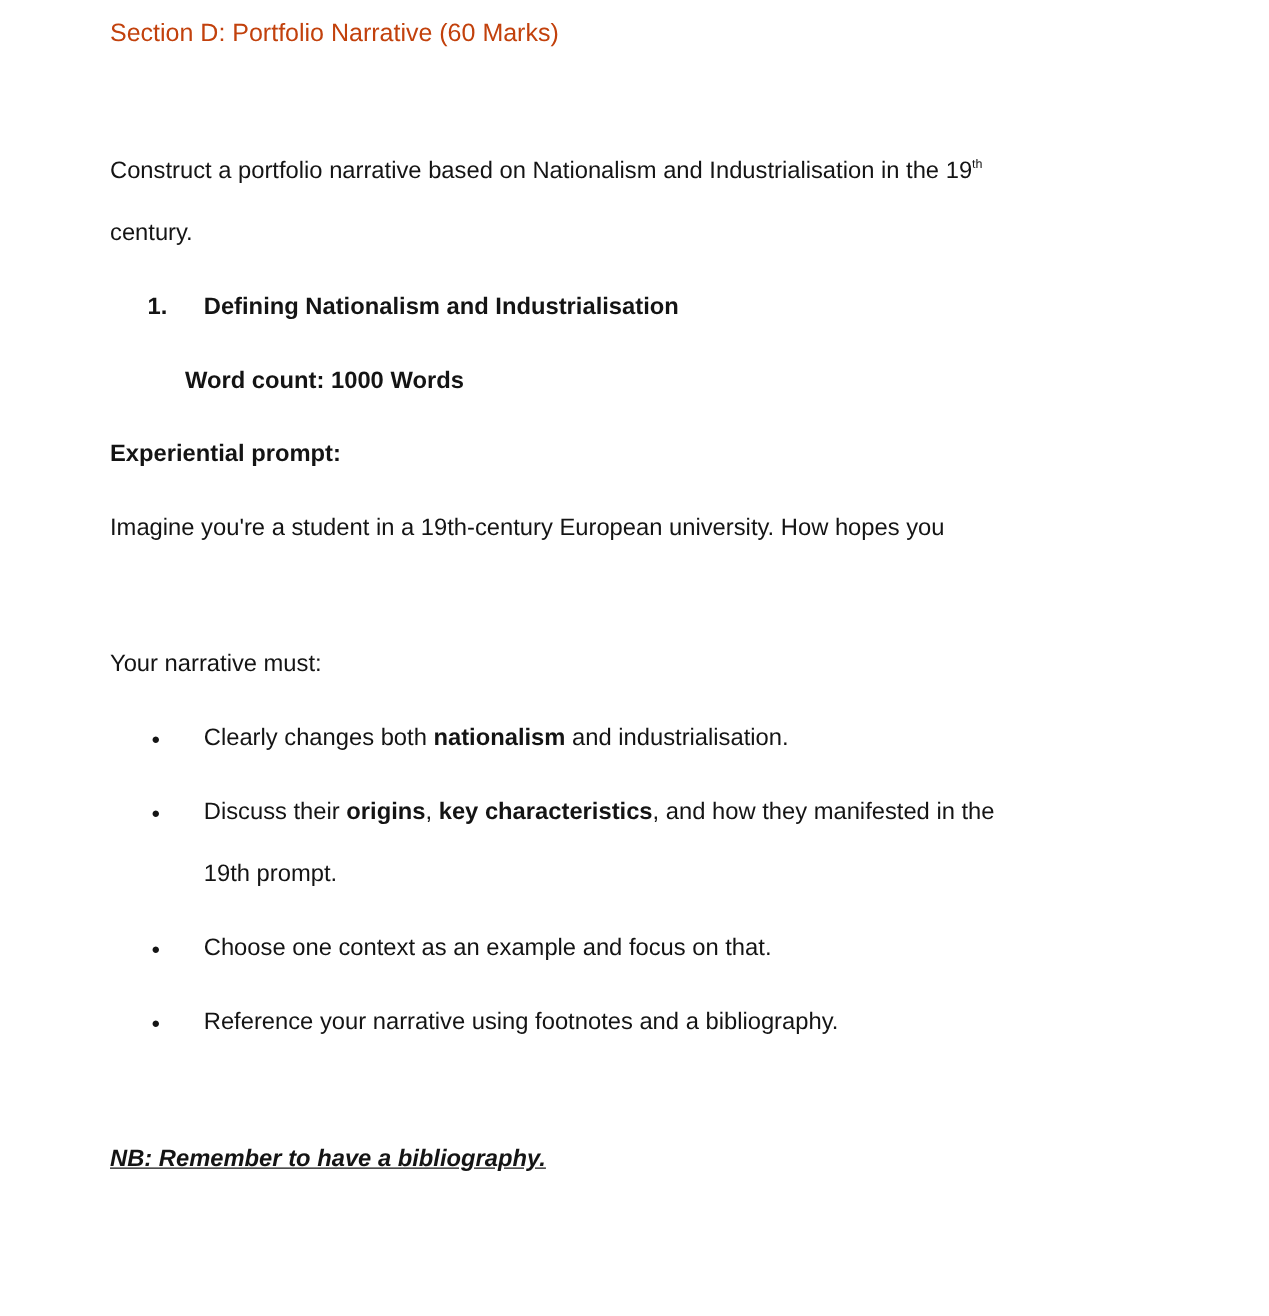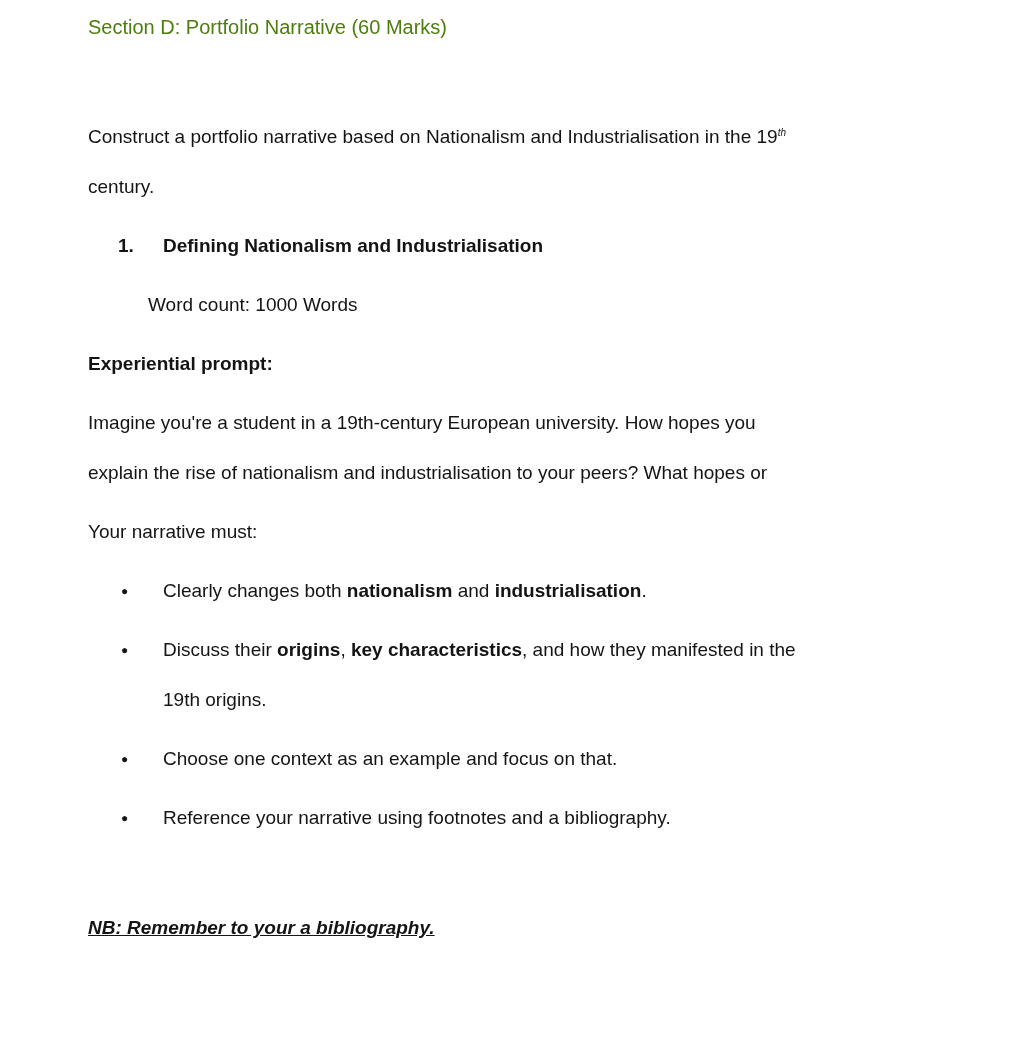--- a/index.html
+++ b/index.html
@@ -69,60 +69,59 @@
   .bullet-row .bullet-text {
     flex: 1 1 auto;
   }
   .note {
     margin-top: 60px;
   }
   sup {
     font-size: 10px;
     vertical-align: super;
     line-height: 0;
-    font-style: italic;
   }
 </style>
 </head>
 <body>
 
 <div class="doc">
 
-  <h2 class="heading" style="color: #4d7c0f;">Section D: Portfolio Narrative (60 Marks)</h2>
+  <h2 class="heading" style="color: #c2410c;">Section D: Portfolio Narrative (60 Marks)</h2>
 
   <p class="para intro"><span>Construct a portfolio narrative based on Nationalism and Industrialisation in the 19</span><sup>th</sup><br><span>century.</span></p>
 
   <div class="numbered-item">
     <span class="num">1.</span>
     <span class="item-title">Defining Nationalism and Industrialisation</span>
   </div>
 
-  <p class="para indent-1"><span style="font-weight: 400;">Word count: 1000 Words</span></p>
+  <p class="para indent-1"><span style="font-weight: 700;">Word count: 1000 Words</span></p>
 
 
   <p class="para"><span style="font-weight: 700; margin-top: 12px;">Experiential prompt:</span></p>
 
-  <p class="para"><span>Imagine you're a student in a 19th-century European university. How hopes you</span><br><span>explain the rise of nationalism and industrialisation to your peers? What hopes or</span><br></p>
+  <p class="para"><span>Imagine you're a student in a 19th-century European university. How hopes you</span><br><br></p>
 
   <p class="para"><span style="">Your narrative must:</span></p>
 
   <div>
     <div class="bullet-row">
       <span class="marker">●</span>
-      <span class="bullet-text"><span>Clearly changes both </span><span style="font-weight: 700;">nationalism</span><span> and </span><span style="font-weight: 700;">industrialisation</span><span>.</span></span>
+      <span class="bullet-text"><span>Clearly changes both </span><span style="font-weight: 700;">nationalism</span><span> and </span><span style="font-weight: 400;">industrialisation</span><span>.</span></span>
     </div>
     <div class="bullet-row">
       <span class="marker">●</span>
-      <span class="bullet-text"><span>Discuss their </span><span style="font-weight: 700;">origins</span><span>, </span><span style="font-weight: 700; text-align: center;">key characteristics</span><span>, and how they manifested in the</span><br><span>19th origins.</span></span>
+      <span class="bullet-text"><span>Discuss their </span><span style="font-weight: 700;">origins</span><span>, </span><span style="font-weight: 700; text-align: center;">key characteristics</span><span>, and how they manifested in the</span><br><span>19th prompt.</span></span>
     </div>
     <div class="bullet-row">
       <span class="marker">●</span>
       <span class="bullet-text"><span>Choose one context as an example and focus on that.</span></span>
     </div>
     <div class="bullet-row">
       <span class="marker">●</span>
       <span class="bullet-text"><span>Reference your narrative using footnotes and a bibliography.</span></span>
     </div>
   </div>
 
-  <p class="para note"><span style="font-weight: 700; font-style: italic; text-decoration: underline;">NB: Remember to your a bibliography.</span></p>
+  <p class="para note"><span style="font-weight: 700; font-style: italic; text-decoration: underline;">NB: Remember to have a bibliography.</span></p>
 
 </div>
 
 </body></html>

